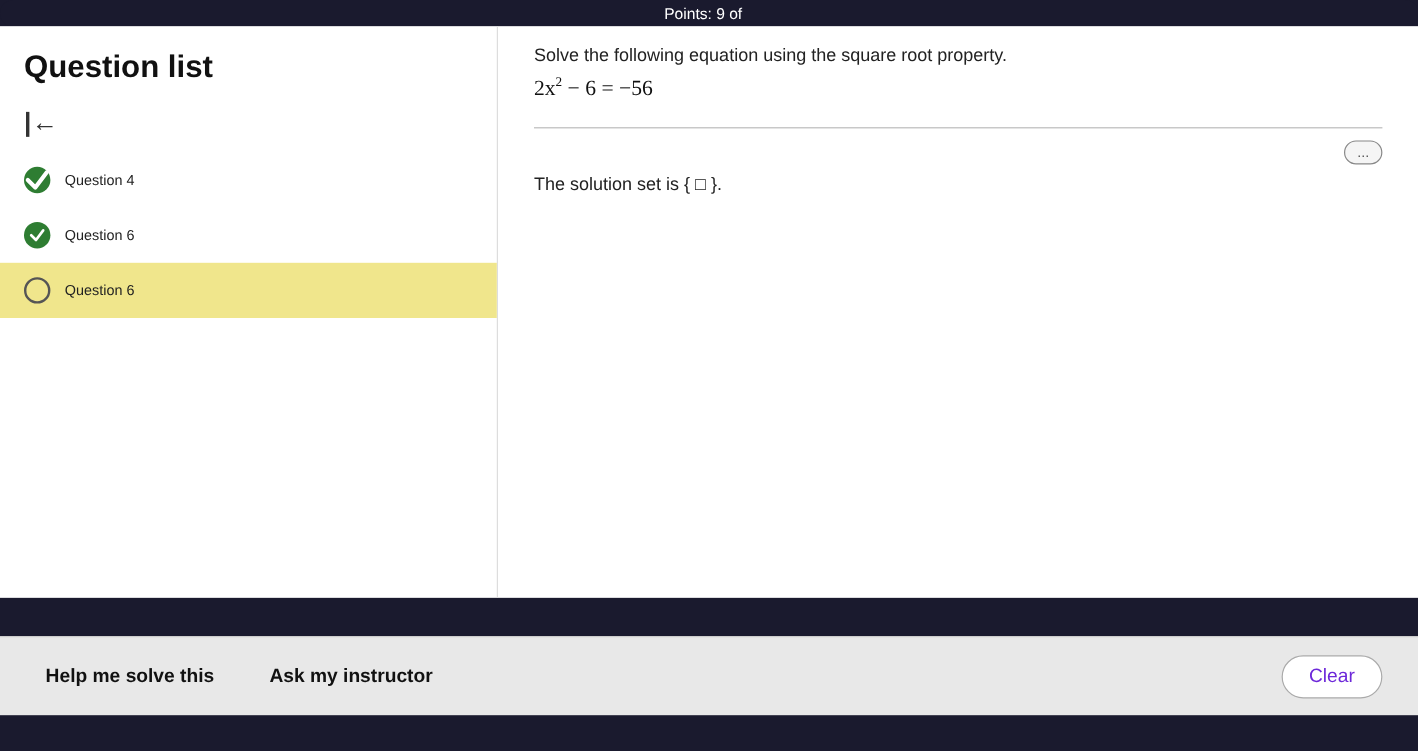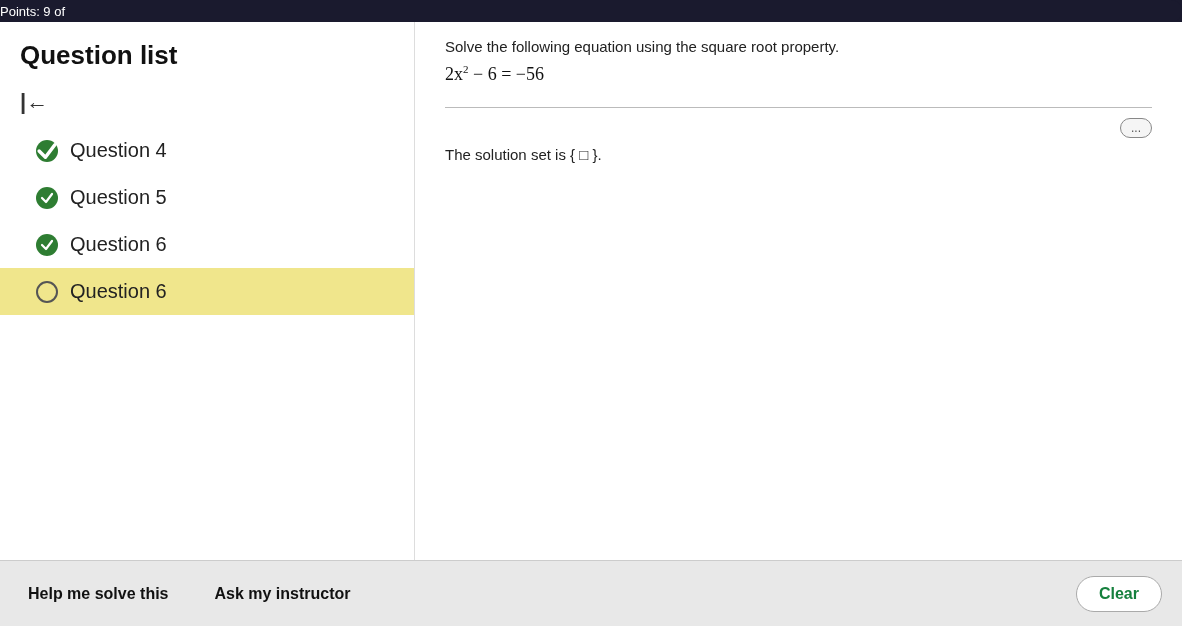--- a/index.html
+++ b/index.html
@@ -10,34 +10,34 @@
       font-family: Arial, sans-serif;
       background: #1a1a2e;
     }
 
     .top-bar {
       width: 100%;
       height: 22px;
       background: #1a1a2e;
       display: flex;
       align-items: center;
-      justify-content: flex-start;
+      justify-content: center;
       padding-right: 10px;
       border-radius: 11px;
     }
 
     .points-label {
       color: white;
       font-size: 13px;
     }
 
     .main-content {
       display: flex;
       width: 100%;
-      height: 538px;
+      height: 476px;
       background: #fff;
     }
 
     
     .sidebar {
       width: 415px;
       min-width: 415px;
       background: #fff;
       border-right: 1px solid #ddd;
       padding: 0;
@@ -48,22 +48,22 @@
     .sidebar-header {
       padding: 18px 20px 10px 20px;
       font-size: 26px;
       font-weight: bold;
       color: #111;
     }
 
     .question-item {
       display: flex;
       align-items: center;
-      padding: 12px 36px;
-      font-size: 20px;
+      padding: 12px 20px;
+      font-size: 12px;
       color: #222;
       cursor: pointer;
     }
 
     .question-item.active {
       background: #f0e68c;
     }
 
     .question-item .check-icon {
       width: 22px;
@@ -167,44 +167,45 @@
       font-size: 11px;
     }
 
     
     .bottom-toolbar {
       width: 100%;
       height: 66px;
       background: #e8e8e8;
       display: flex;
       align-items: center;
-      padding: 0 20px;
+      padding: 0 30px;
       border-top: 1px solid #ccc;
+      margin-top: 32px;
     }
 
     .toolbar-btn {
       font-size: 16px;
       font-weight: bold;
       color: #111;
       background: none;
       border: none;
       cursor: pointer;
       margin-right: 30px;
       padding: 6px 8px;
     }
 
     .clear-btn {
       margin-left: auto;
       background: white;
       border: 1px solid #aaa;
       border-radius: 20px;
       padding: 8px 22px;
       font-size: 16px;
-      font-weight: bold;
-      color: #15803d;
+      font-weight: normal;
+      color: #6d28d9;
       cursor: pointer;
     }
 
     .first-col-nav {
       display: flex;
       align-items: center;
       padding: 8px 20px;
       margin-bottom: 4px;
     }
 
@@ -233,28 +234,20 @@
 
     <div class="question-item partial">
       <div class="q4-check">
         <svg viewBox="0 0 14 14" fill="none" xmlns="http://www.w3.org/2000/svg">
           <polyline points="2,7 6,11 12,3" stroke="white" stroke-width="2.2" stroke-linecap="round" stroke-linejoin="round"></polyline>
         </svg>
       </div>
       <span>Question 4</span>
     </div>
 
-    <div class="question-item">
-      <div class="check-icon">
-        <svg viewBox="0 0 14 14" fill="none" xmlns="http://www.w3.org/2000/svg">
-          <polyline points="2,7 6,11 12,3" stroke="white" stroke-width="2.2" stroke-linecap="round" stroke-linejoin="round"></polyline>
-        </svg>
-      </div>
-      <span>Question 5</span>
-    </div>
 
     <div class="question-item">
       <div class="check-icon">
         <svg viewBox="0 0 14 14" fill="none" xmlns="http://www.w3.org/2000/svg">
           <polyline points="2,7 6,11 12,3" stroke="white" stroke-width="2.2" stroke-linecap="round" stroke-linejoin="round"></polyline>
         </svg>
       </div>
       <span>Question 6</span>
     </div>
 

